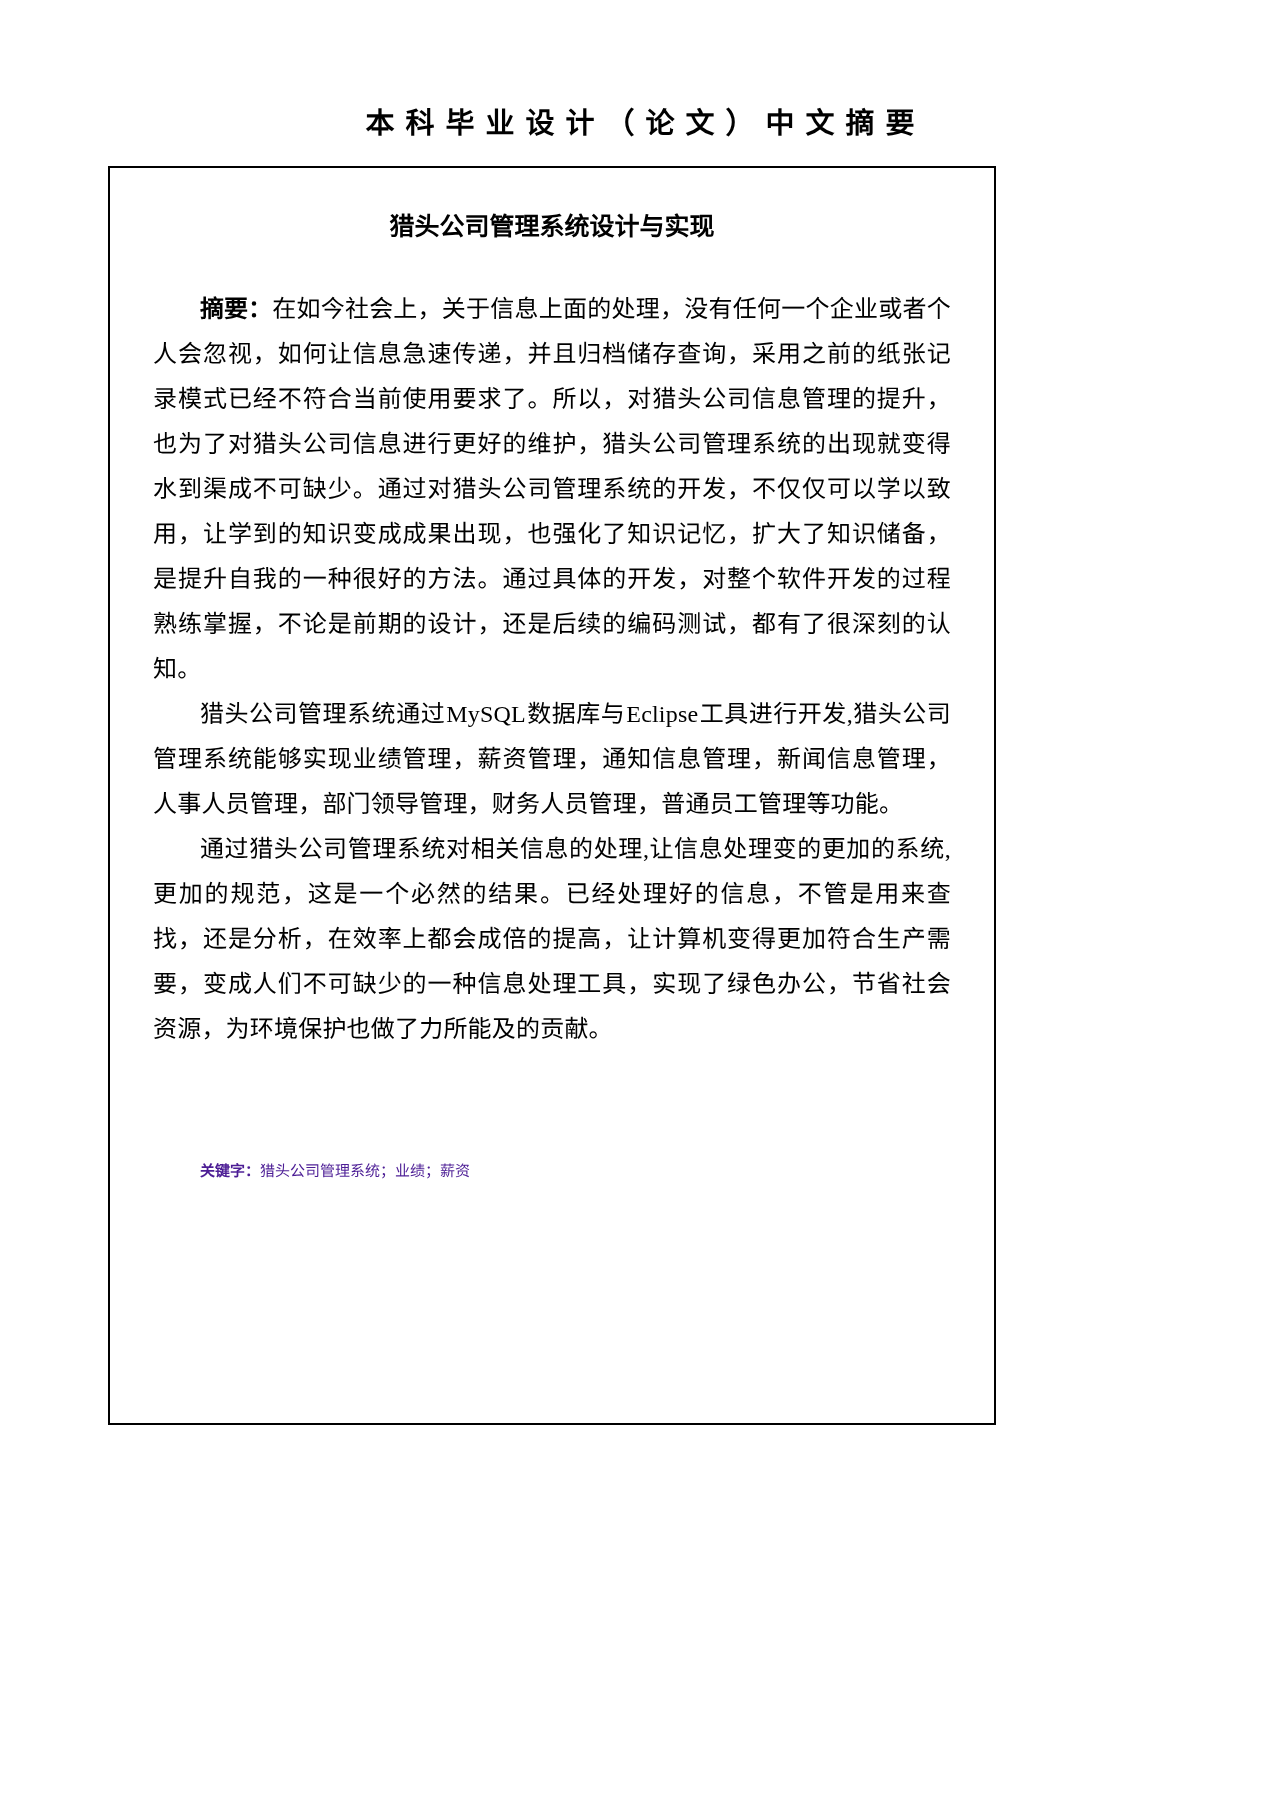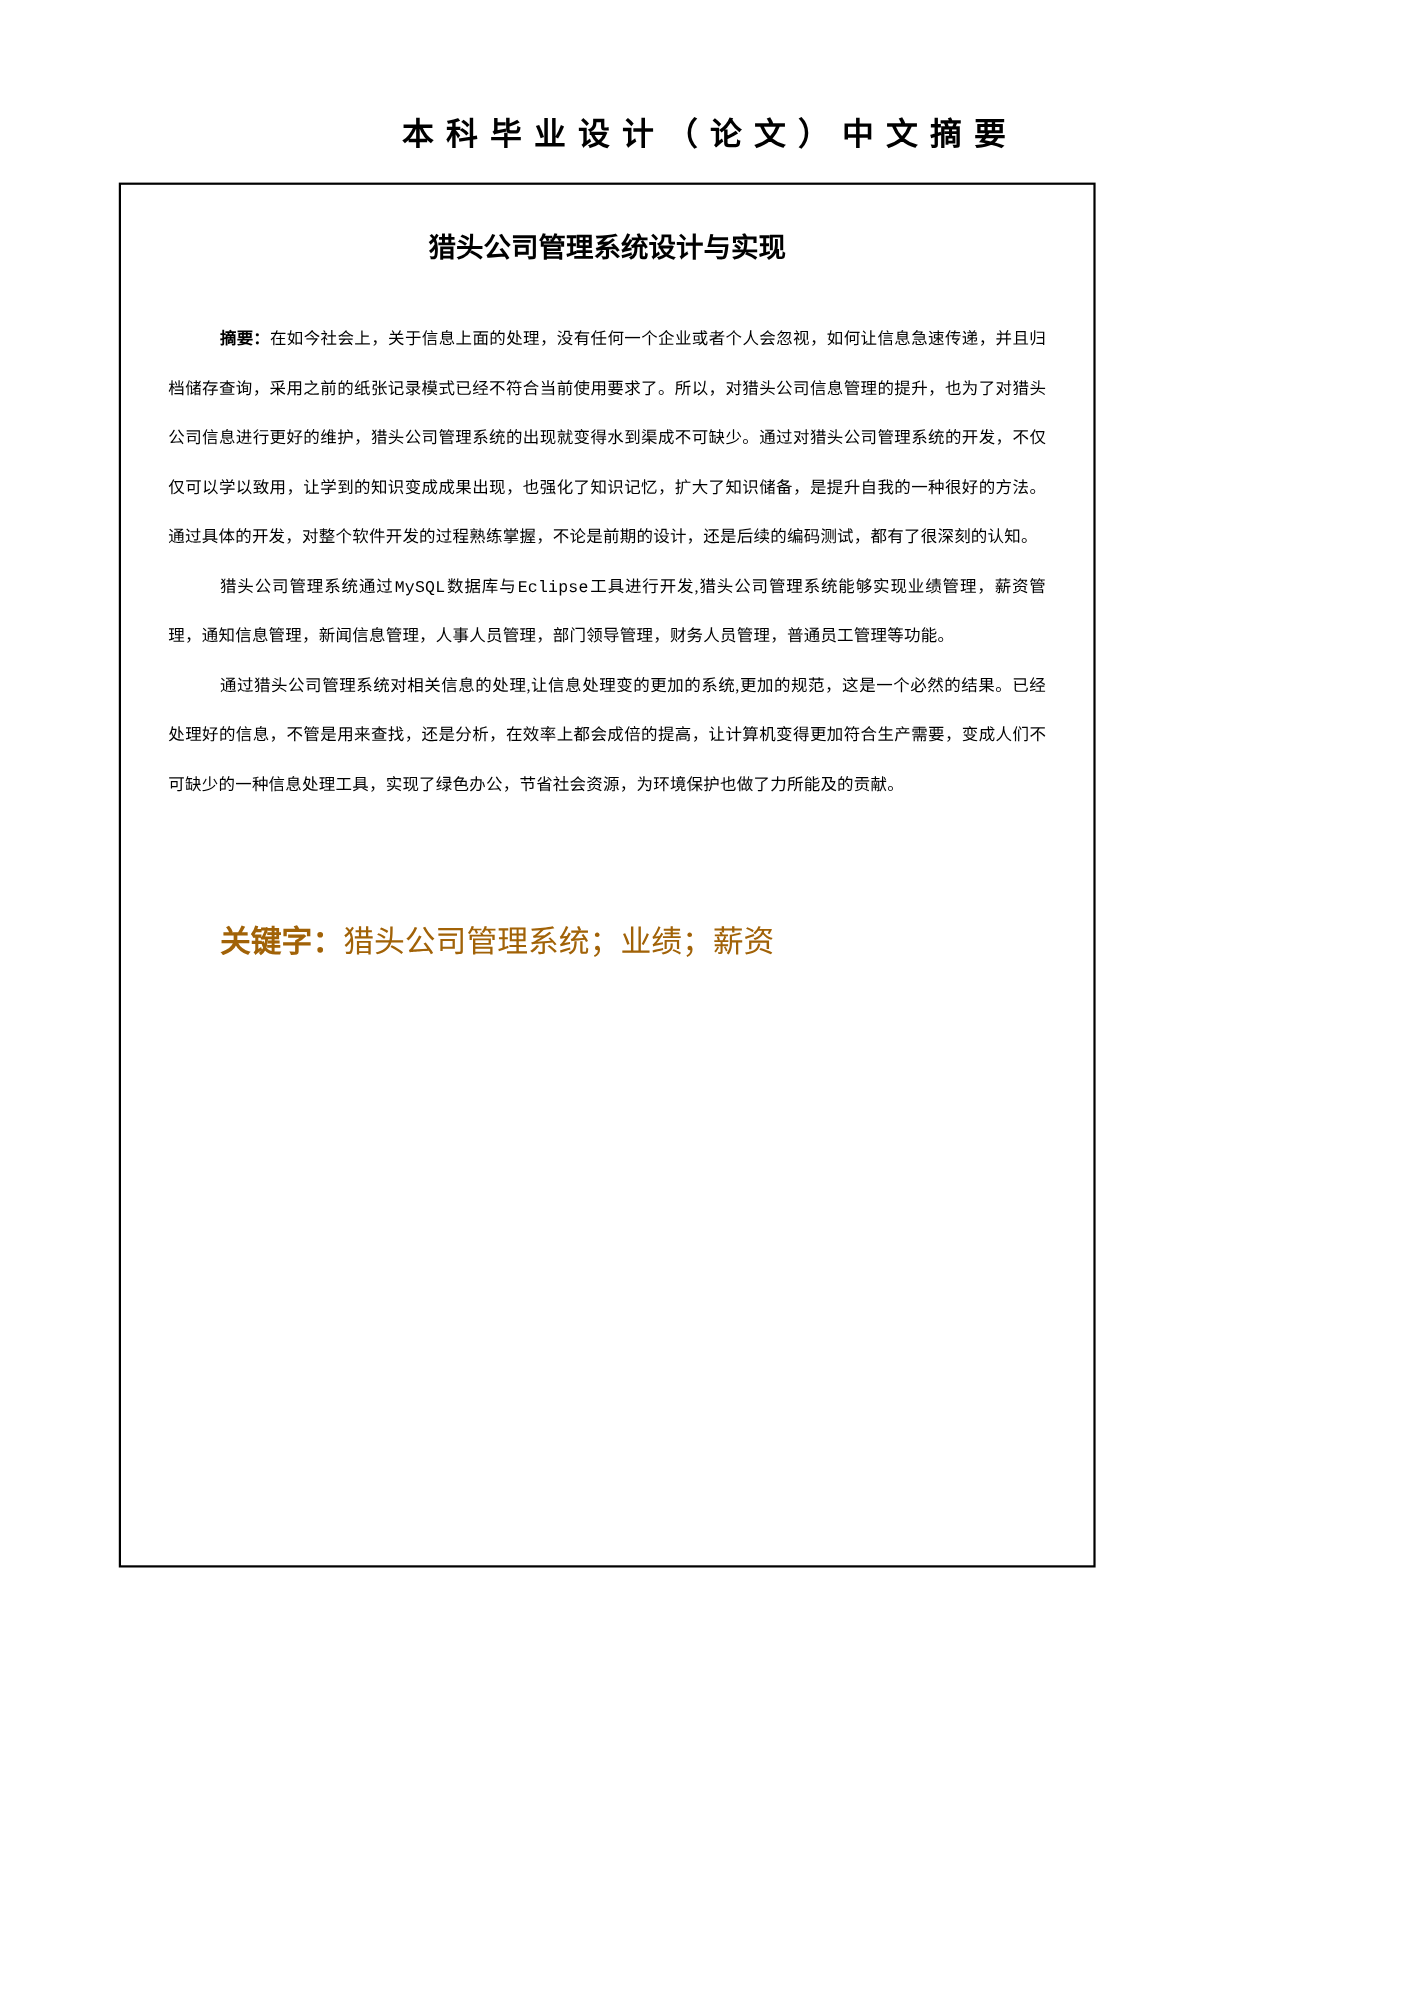--- a/index.html
+++ b/index.html
@@ -78,56 +78,56 @@
     margin: 0 0 0 0;
     color: #000000;
   }
 
   
   .abstract-body {
     margin-top: 40px;
   }
   .para {
     font-family: "Liberation Serif", "DejaVu Serif", serif;
-    font-size: 15px;
+    font-size: 24px;
     line-height: 45px;
     text-align: justify;
     text-justify: inter-character;
     text-align-last: left;
     margin: 0;
     letter-spacing: 0.2px;
     color: #000000;
   }
   .para + .para {
     margin-top: 0;
   }
   .indent2 {
     text-indent: 47px;
   }
   .label-bold {
     font-family: "Liberation Sans", "DejaVu Sans", sans-serif;
     font-weight: 700;
     letter-spacing: 0;
   }
   .latin {
-    font-family: Liberation Mono, monospace;
+    font-family: Liberation Serif, serif;
     padding: 0 1px;
   }
 
   
   .keywords-block {
     margin-top: 96px;
   }
   .keywords-line {
     font-family: "Liberation Serif", "DejaVu Serif", serif;
-    font-size: 28px;
+    font-size: 15px;
     line-height: 45px;
     text-indent: 47px;
     margin: 0;
-    color: #a16207;
+    color: #4c1d95;
   }
   .keywords-label {
     font-family: "Liberation Sans", "DejaVu Sans", sans-serif;
     font-weight: 700;
   }
 </style>
 </head>
 <body>
 
 <div class="page">

